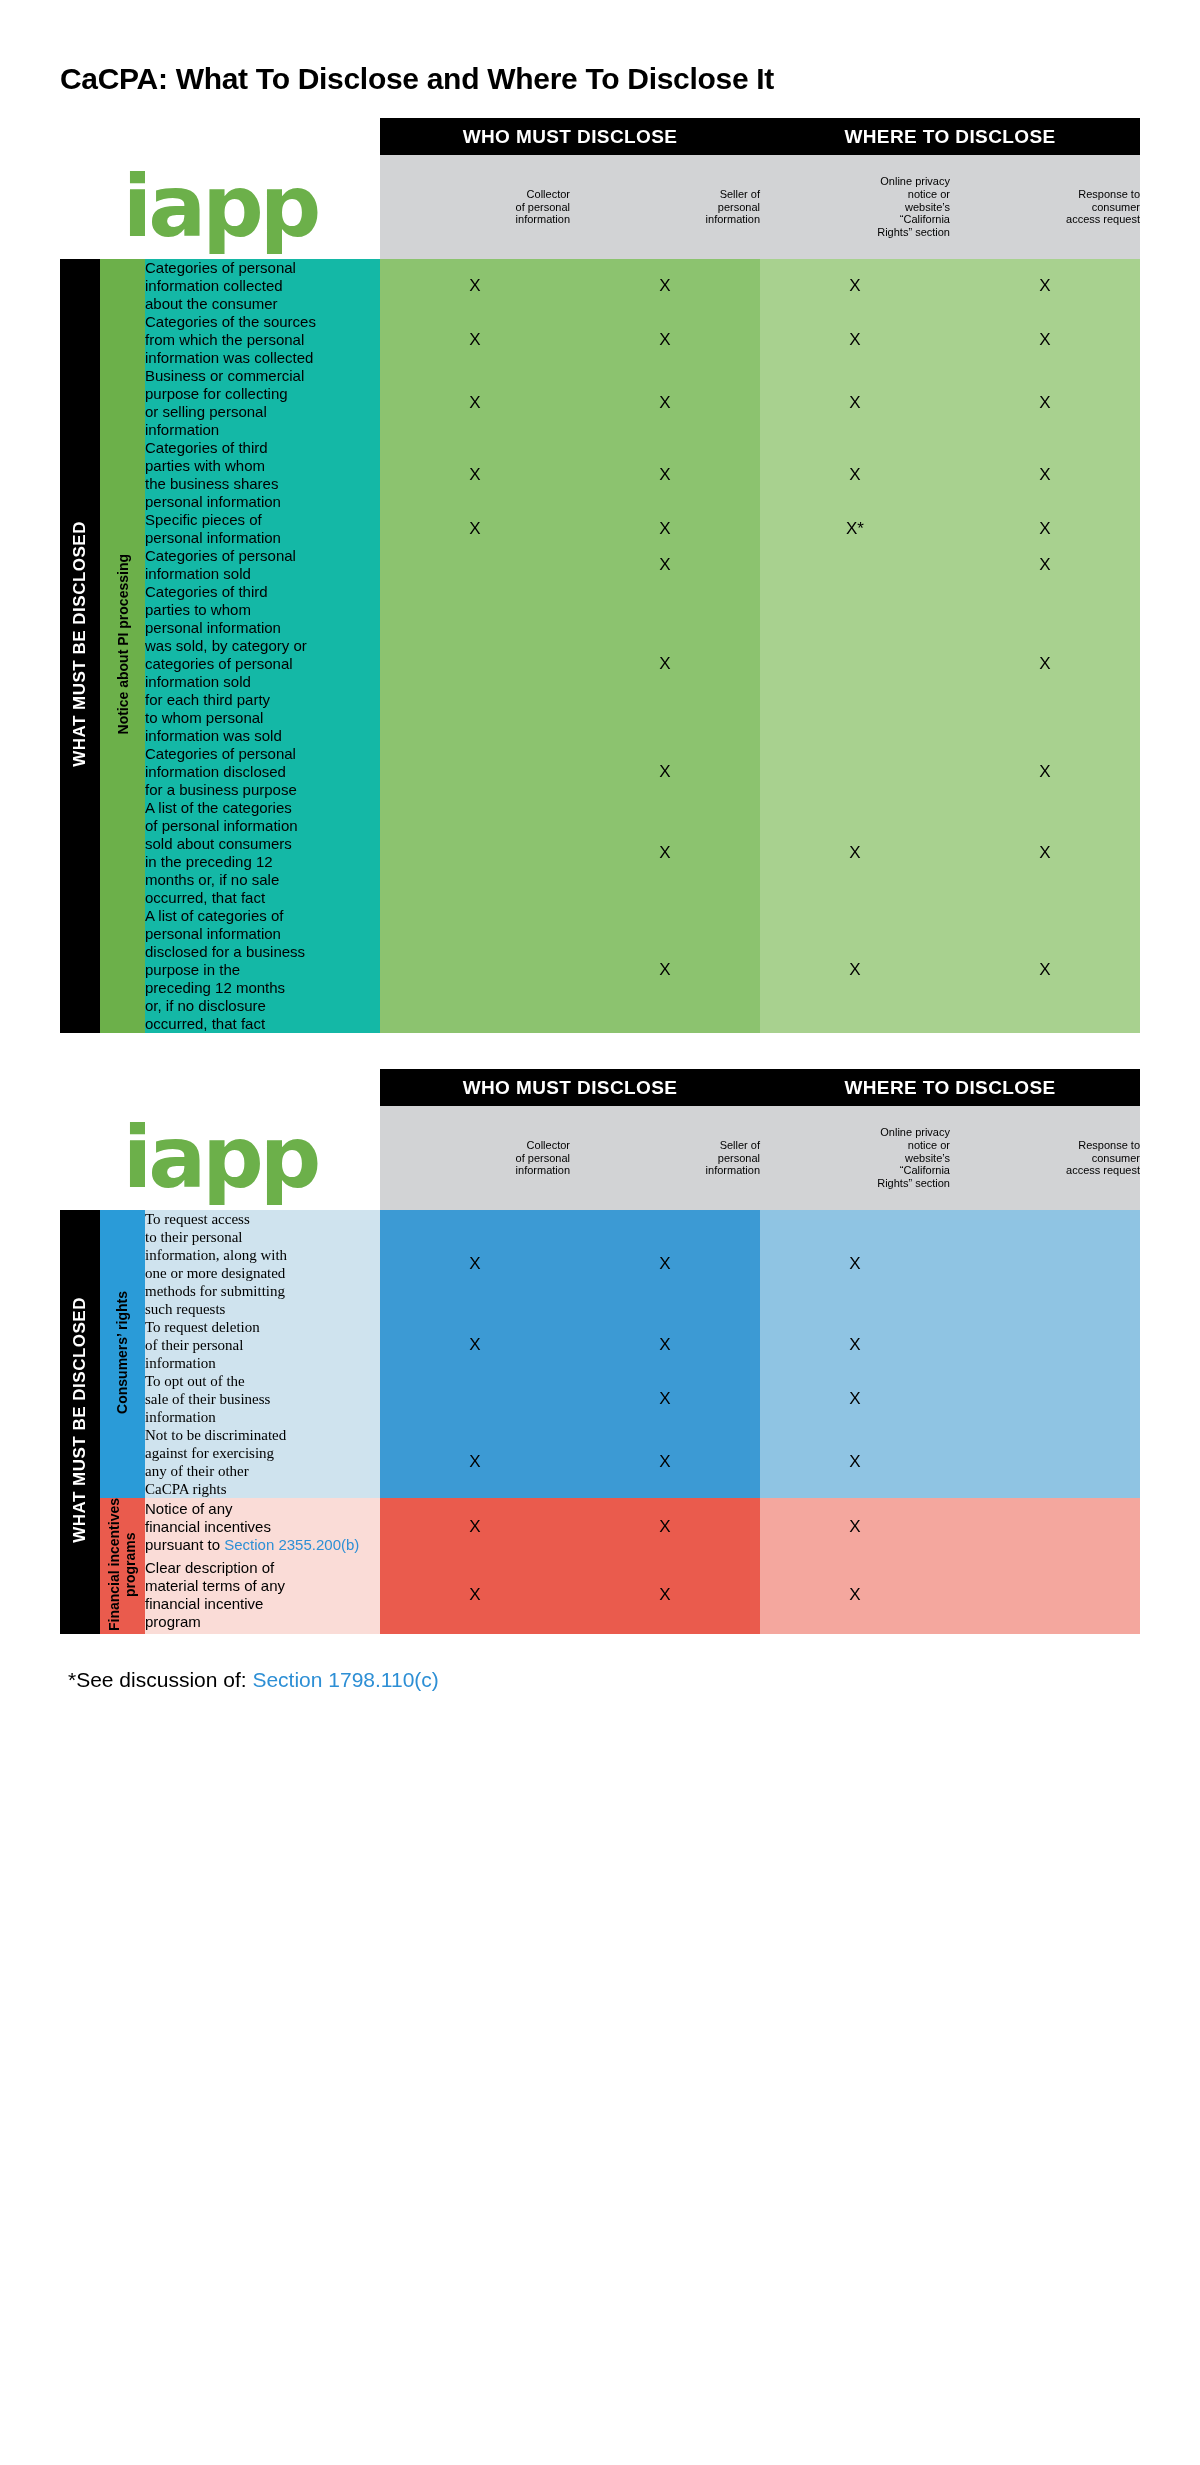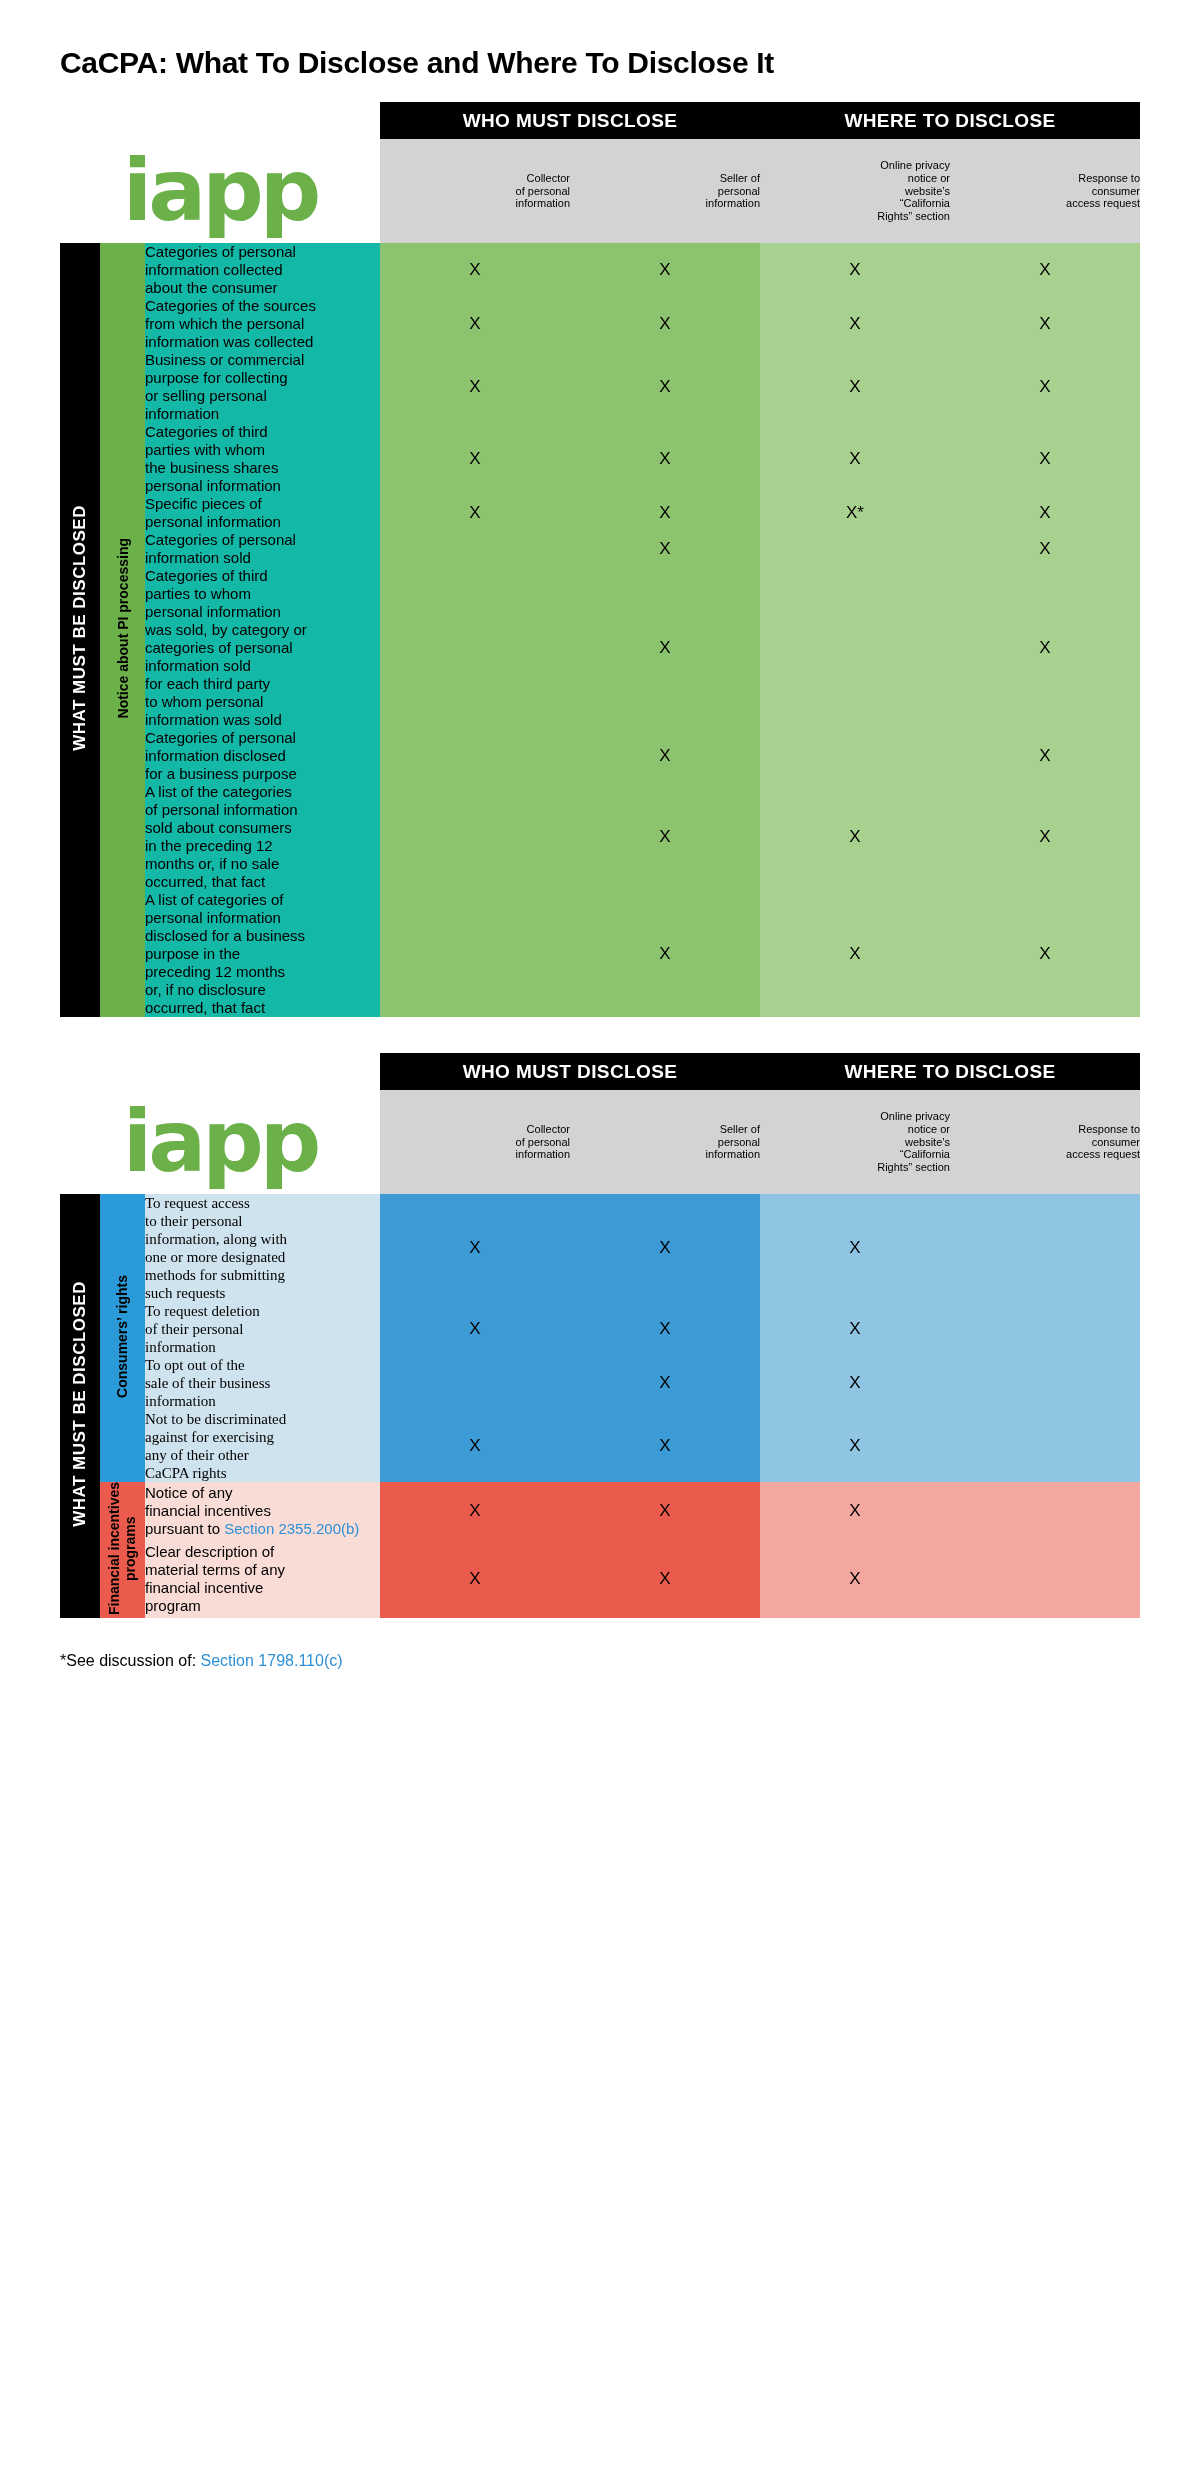--- a/index.html
+++ b/index.html
@@ -2,21 +2,21 @@
 <html><head>
 <meta charset="utf-8">
 <style>
   * { box-sizing: border-box; margin: 0; padding: 0; }
   body {
     width: 1200px;
     background: #ffffff;
     font-family: "Liberation Sans", sans-serif;
     color: #000000;
   }
-  .page { width: 1200px; padding: 0 60px; position: relative; }
+  .page { width: 1200px; padding: 16px 60px; position: relative; }
 
   .title {
     font-size: 30px;
     font-weight: bold;
     letter-spacing: -0.3px;
     padding-top: 46px;
     padding-bottom: 22px;
   }
 
   
@@ -129,23 +129,24 @@
 
   .s2 .lab.red  { background: #fadcd7; }
   .s2 .mk.red   { background: #ea5b4d; }
   .s2 .mk.red-l { background: #f4a79e; }
 
   .link { color: #2d8fd5; }
 
   .spacer { height: 36px; }
 
   .footnote {
-    font-size: 16px;
+    font-size: 21px;
     padding-top: 34px;
     padding-bottom: 30px;
+    margin-left: 8px;
   }
 </style>
 </head>
 <body>
 
 <div class="page">
 
   <div class="title">CaCPA: What To Disclose and Where To Disclose It</div>
 
   <div class="block s1">

